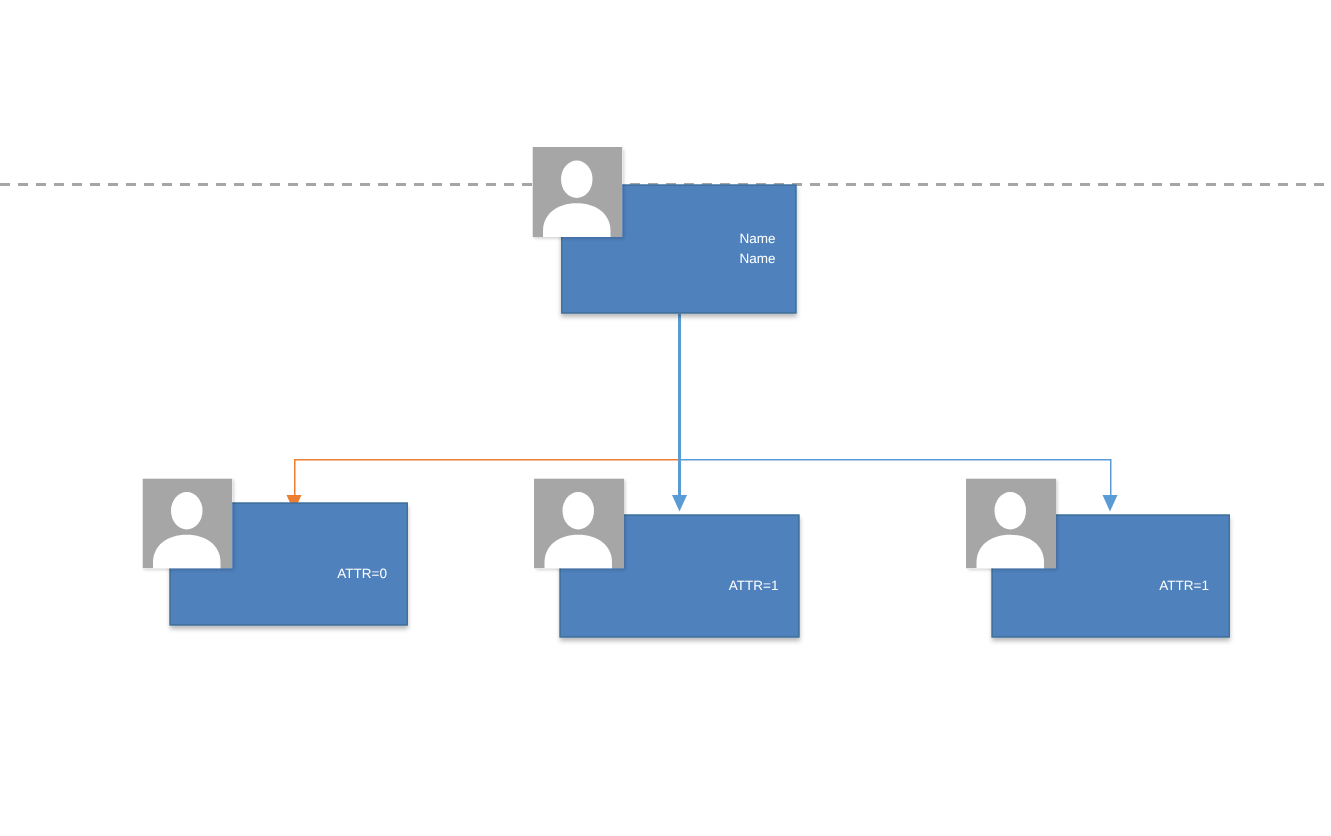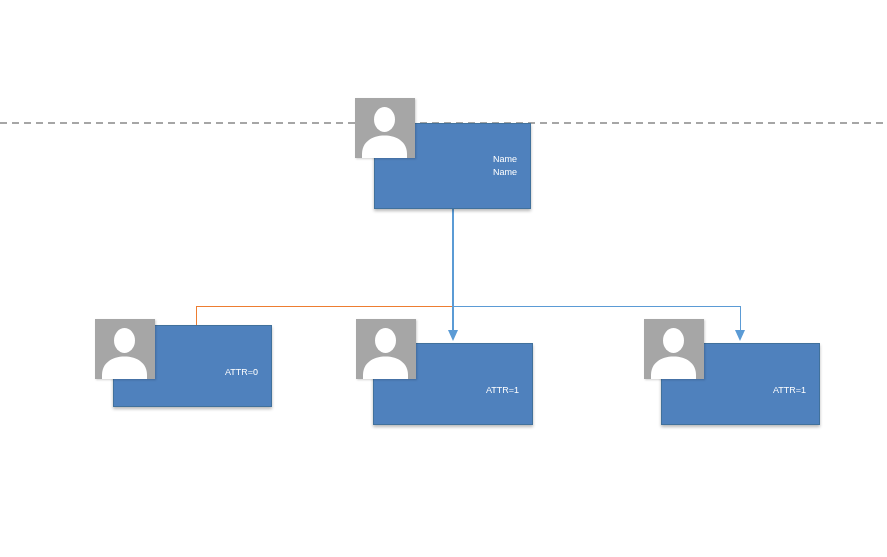--- a/index.html
+++ b/index.html
@@ -78,21 +78,21 @@
     <div class="line" data-bind="diagram.root.title">Name</div>
   </div>
   <div class="avatar" style="left:355px; top:98px;">
     <svg viewBox="0 0 60 60" width="60" height="60">
       <rect width="60" height="60" style="fill:var(--avatar-bg)"></rect>
       <ellipse cx="29.5" cy="21.5" rx="10.5" ry="12.5" style="fill:var(--avatar-silhouette)"></ellipse>
       <path d="M7 60 L7 56 C7 44.5 16.5 37.5 29.5 37.5 C42.5 37.5 52 44.5 52 56 L52 60 Z" style="fill:var(--avatar-silhouette)"></path>
     </svg>
   </div>
 
-  <div class="node-box" style="left:113px; top:325px; width:159px; height:82px;">
+  <div class="node-box" style="left:113px; top:335px; width:159px; height:82px;">
     <div class="line" data-bind="diagram.children.0.name"></div>
     <div class="line" data-bind="diagram.children.0.title">ATTR=0</div>
   </div>
   <div class="avatar" style="left:95px; top:319px;">
     <svg viewBox="0 0 60 60" width="60" height="60">
       <rect width="60" height="60" style="fill:var(--avatar-bg)"></rect>
       <ellipse cx="29.5" cy="21.5" rx="10.5" ry="12.5" style="fill:var(--avatar-silhouette)"></ellipse>
       <path d="M7 60 L7 56 C7 44.5 16.5 37.5 29.5 37.5 C42.5 37.5 52 44.5 52 56 L52 60 Z" style="fill:var(--avatar-silhouette)"></path>
     </svg>
   </div>

